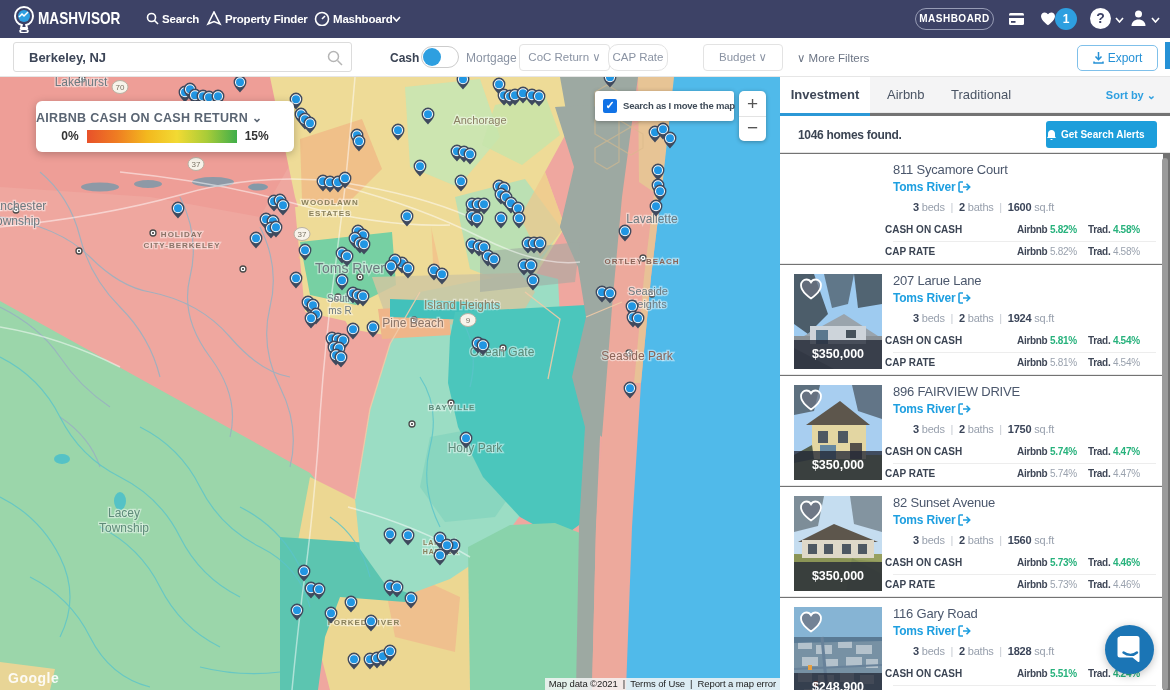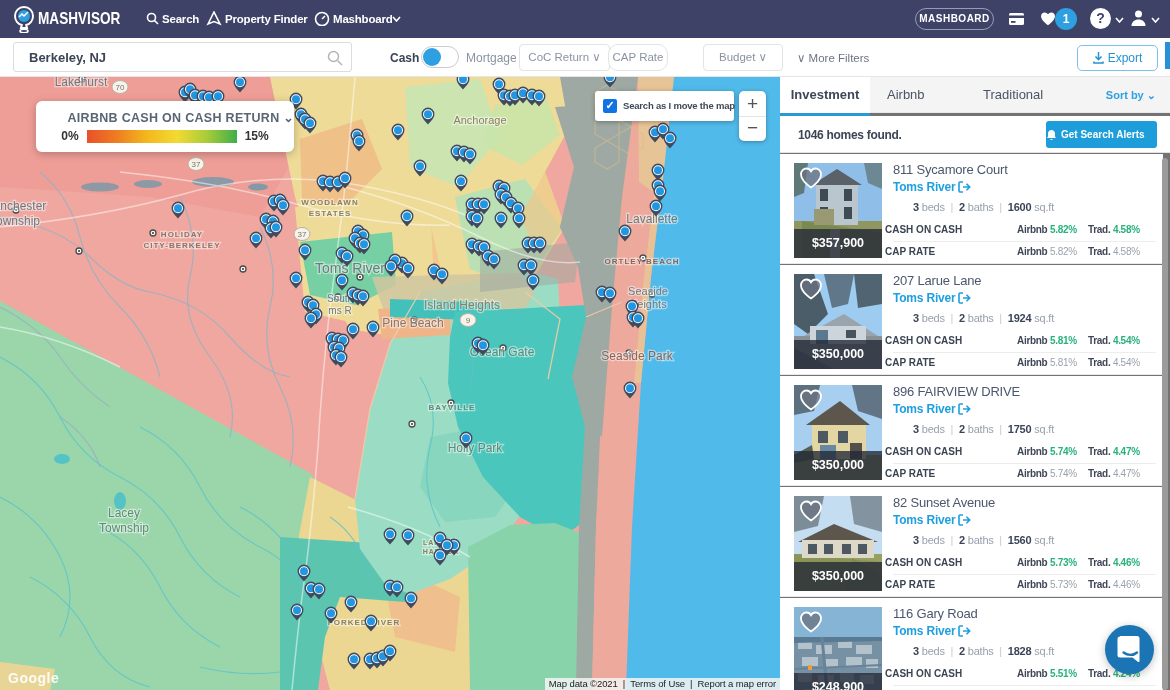--- a/index.html
+++ b/index.html
@@ -13,21 +13,21 @@
 
 #fbar{position:absolute;left:0;top:38px;width:1170px;height:39px;background:#fff;border-bottom:1px solid #e6e6e6;}
 #searchbox{position:absolute;left:13px;top:4px;width:339px;height:30px;border:1px solid #dcdcdc;border-radius:3px;background:#fff;}
 #searchbox .q{position:absolute;left:15px;top:7px;font-size:13px;font-weight:bold;color:#3c4557;}
 .pill{position:absolute;top:6px;height:27px;border:1px solid #e3e3e3;border-radius:4px;background:#fff;color:#8a93a3;font-size:11.5px;text-align:center;line-height:25px;}
 #export{position:absolute;left:1077px;top:7px;width:81px;height:26px;border:1px solid #7fc0ea;border-radius:5px;color:#2591d6;font-size:12px;text-align:center;line-height:24px;}
 
 #map{position:absolute;left:0;top:77px;width:780px;height:613px;overflow:hidden;background:#efa49c;}
 
 #legend{position:absolute;left:36px;top:24px;width:258px;height:51px;background:#fff;border-radius:6px;box-shadow:0 2px 8px rgba(0,0,0,.25);}
-#legend .t{margin-top:9px;text-align:right;font-size:12.5px;color:#5a6573;letter-spacing:.3px;font-weight:bold;}
+#legend .t{margin-top:9px;text-align:left;font-size:12.5px;color:#5a6573;letter-spacing:.3px;font-weight:bold;}
 #legend .row{display:flex;align-items:center;justify-content:center;margin-top:4px;font-size:12px;color:#333;font-weight:bold;}
 #legend .grad{width:150px;height:13px;margin:0 8px;background:linear-gradient(90deg,#e8512a,#ef7d22,#f3b81e,#f2da33,#a8cc38,#3fae4a);}
 
 #sam{position:absolute;left:595px;top:14px;width:139px;height:30px;white-space:nowrap;background:#fff;border-radius:3px;box-shadow:0 1px 5px rgba(0,0,0,.3);font-size:9.5px;color:#3e4a57;font-weight:bold;line-height:30px;letter-spacing:-.2px;}
 #sam .cb{position:absolute;left:8px;top:8px;width:14px;height:14px;background:#1273e6;border-radius:2px;color:#fff;font-size:11px;line-height:13px;text-align:center;font-weight:bold;}
 #sam .tx{margin-left:28px;}
 
 #attr{position:absolute;right:0px;bottom:0px;height:12px;background:rgba(245,245,245,.85);font-size:9.5px;color:#222;padding:0 4px;line-height:12px;letter-spacing:-.1px;}
 #google{position:absolute;left:8px;bottom:4px;color:#fff;font-size:14px;letter-spacing:.5px;opacity:.9;font-weight:bold;}
 
@@ -484,50 +484,33 @@
     <div style="position:absolute;top:25px;width:27px;height:25px;text-align:center;font-size:19px;color:#555;line-height:23px;">−</div>
   </div>
   <div id="google">Google</div>
   <div id="attr">Map data ©2021&nbsp;&nbsp;|&nbsp;&nbsp;Terms of Use&nbsp;&nbsp;|&nbsp;&nbsp;Report a map error</div>
 </div>
 
 <div id="panel">
   <div id="tabs">
     <div id="tab-inv">Investment</div>
     <div class="tab" style="left:107px;">Airbnb</div>
-    <div class="tab" style="left:171px;margin-left:32px;">Traditional</div>
+    <div class="tab" style="left:171px;">Traditional</div>
     <div id="sortby">Sort by ⌄</div>
   </div>
   <div id="tab-underline"></div>
   <div id="foundbar">
     <div class="n">1046 homes found.</div>
     <div id="alerts"><svg width="11" height="12" viewBox="0 0 11 12">
           <path d="M5.5 1 C3.2 1 2 2.8 2 4.8 L2 7.5 L1 9 L10 9 L9 7.5 L9 4.8 C9 2.8 7.8 1 5.5 1 Z" fill="#fff"></path>
           <path d="M4.2 10 a1.4 1.4 0 0 0 2.6 0 Z" fill="#fff"></path>
         </svg>Get Search Alerts</div>
   </div>
   <div id="cards">
 <div class="card" style="top:0px">
-  <div class="photo"><svg width="88" height="95" viewBox="0 0 88 95">
-            <rect width="88" height="95" fill="#8fbfe8"></rect>
-            <rect y="58" width="88" height="37" fill="#8f9660"></rect>
-            <path d="M8 58 L88 70 L88 95 L8 95 Z" fill="#7a8852"></path>
-            <rect x="22" y="20" width="42" height="42" fill="#b9c6ce"></rect>
-            <path d="M18 22 L43 6 L68 22 Z" fill="#5a6168"></path>
-            <rect x="26" y="26" width="8" height="12" fill="#3e4a54"></rect>
-            <rect x="50" y="26" width="8" height="12" fill="#3e4a54"></rect>
-            <rect x="26" y="44" width="8" height="12" fill="#3e4a54"></rect>
-            <rect x="50" y="44" width="8" height="12" fill="#3e4a54"></rect>
-            <rect x="20" y="46" width="20" height="16" fill="#9a9a72"></rect>
-            <path d="M0 0 L14 0 L10 30 L0 34 Z" fill="#4a5a48" opacity="0.7"></path>
-            <path d="M70 0 L88 0 L88 26 L74 20 Z" fill="#54645a" opacity="0.6"></path>
-            <rect x="36" y="66" width="10" height="29" fill="#b0b4ac"></rect>
-          </svg><div class="price">$357,900</div><svg class="heart" viewBox="0 0 26 24">
-            <path d="M13 21.5 S3 15 3 8.2 C3 4.8 5.6 2.5 8.4 2.5 10.3 2.5 12.1 3.6 13 5.2 13.9 3.6 15.7 2.5 17.6 2.5 20.4 2.5 23 4.8 23 8.2 23 15 13 21.5 13 21.5 Z" fill="#6b7280" fill-opacity="0.75" stroke="#fff" stroke-width="1.8"></path>
-          </svg></div>
   <div class="addr">811 Sycamore Court</div>
   <div class="city">Toms River<svg style="vertical-align:-2px;margin-left:3px" width="13" height="12" viewBox="0 0 13 12">
             <path d="M5 1 H2 a1 1 0 0 0 -1 1 v8 a1 1 0 0 0 1 1 h3" stroke="#1e9fe0" stroke-width="1.6" fill="none"></path>
             <path d="M5 6 h6 M8.5 2.8 L11.7 6 L8.5 9.2" stroke="#1e9fe0" stroke-width="1.6" fill="none"></path>
           </svg></div>
   <div class="beds"><b>3</b><span> beds</span><span style="color:#c5cad2"> &nbsp;|&nbsp; </span><b>2</b><span> baths</span><span style="color:#c5cad2"> &nbsp;|&nbsp; </span><b>1600</b><span> sq.ft</span></div>
   <div class="metr" style="top:70px">CASH ON CASH</div>
   <div class="mlab" style="left:237px;top:70px">Airbnb <span class="mval-g">5.82%</span></div>
   <div class="mlab" style="left:308px;top:70px">Trad. <span class="mval-g">4.58%</span></div>
   <div class="mdiv" style="top:87px"></div>

